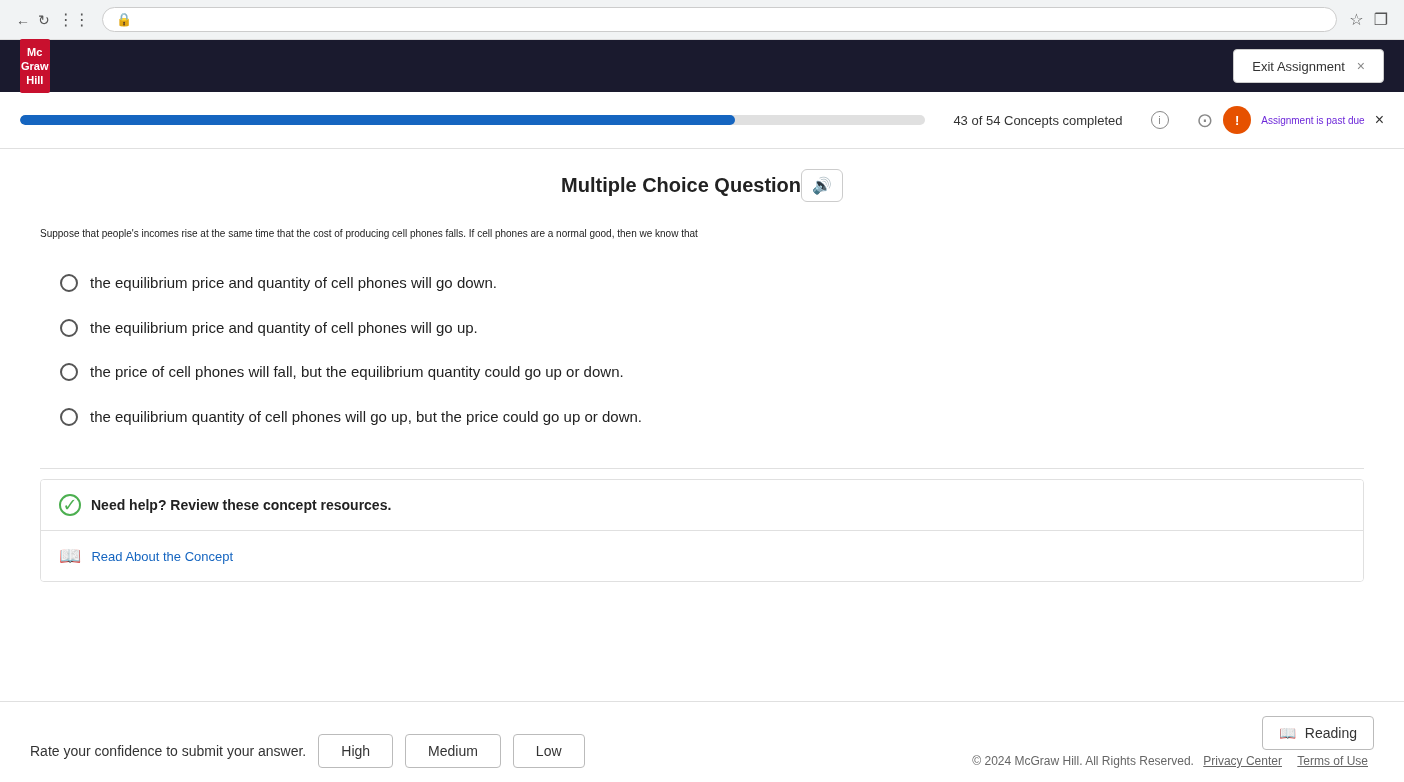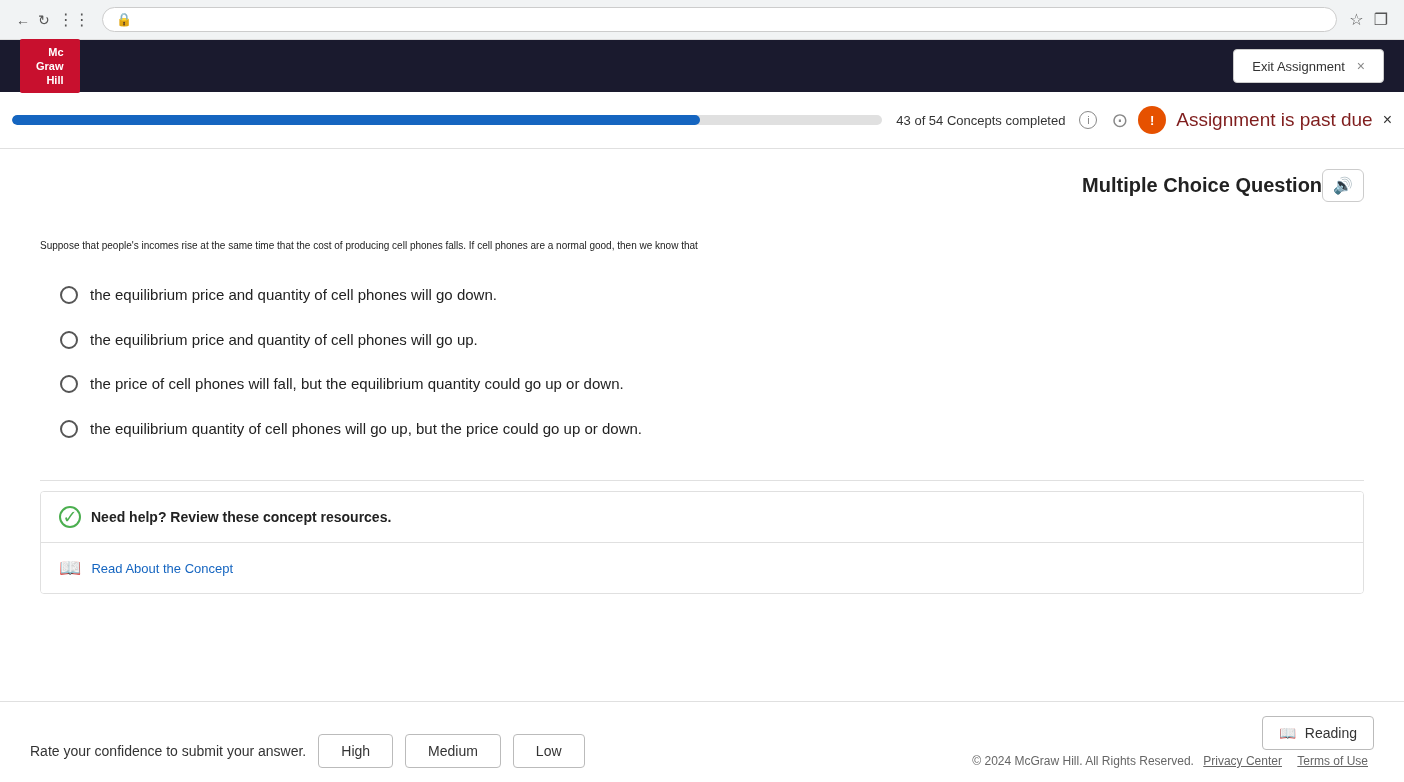--- a/index.html
+++ b/index.html
@@ -40,46 +40,46 @@
       display: flex;
       align-items: center;
       justify-content: space-between;
       padding: 0 20px;
     }
     .mcgraw-logo {
       background: #c8102e;
       color: #fff;
       font-size: 11px;
       font-weight: bold;
-      padding: 6px 16px;
+      padding: 6px 1px;
       line-height: 1.3;
-      text-align: right;
+      text-align: center;
       border-radius: 2px;
     }
     .exit-btn {
       background: #fff;
       color: #333;
       border: 1px solid #ccc;
       padding: 8px 18px;
       font-size: 13px;
       border-radius: 4px;
       cursor: pointer;
       display: flex;
       align-items: center;
       gap: 12px;
     }
     .exit-btn .close-x { color: #888; font-size: 14px; }
 
     
     .progress-area {
       background: #fff;
-      padding: 14px 12px;
-      display: flex;
-      align-items: center;
-      gap: 14px;
+      padding: 14px 20px;
+      display: flex;
+      align-items: center;
+      gap: 28px;
       border-bottom: 1px solid #e0e0e0;
     }
     .progress-bar-container {
       flex: 1;
       height: 10px;
       background: #e0e0e0;
       border-radius: 5px;
       overflow: hidden;
       position: relative;
     }
@@ -99,36 +99,36 @@
       background: #e65100;
       color: #fff;
       border: none;
       border-radius: 50%;
       width: 28px; height: 28px;
       font-size: 13px;
       font-weight: bold;
       cursor: pointer;
       display: flex; align-items: center; justify-content: center;
     }
-    .past-due-text { font-size: 19px; color: #7f1d1d; }
+    .past-due-text { font-size: 10px; color: #6d28d9; }
     .close-x-btn { font-size: 16px; color: #333; cursor: pointer; }
 
     
     .main-content {
       padding: 20px 40px 20px 40px;
       background: #fff;
       min-height: 500px;
     }
     .section-title {
       font-size: 20px;
       font-weight: bold;
       color: #222;
-      margin-bottom: 36px;
-      display: flex;
-      justify-content: flex-end;
+      margin-bottom: 24px;
+      display: flex;
+      justify-content: center;
       align-items: center;
     }
     .audio-btn {
       background: #fff;
       border: 1.5px solid #ccc;
       border-radius: 6px;
       padding: 6px 10px;
       font-size: 16px;
       cursor: pointer;
       color: #555;

